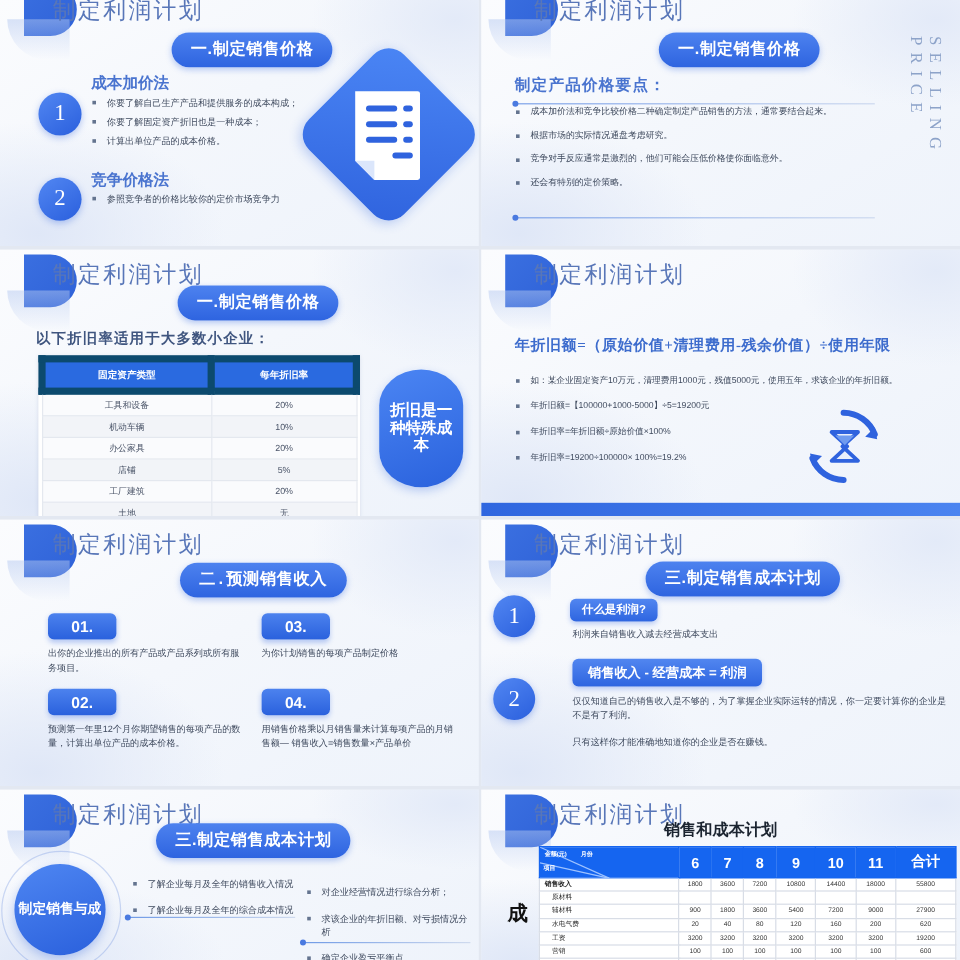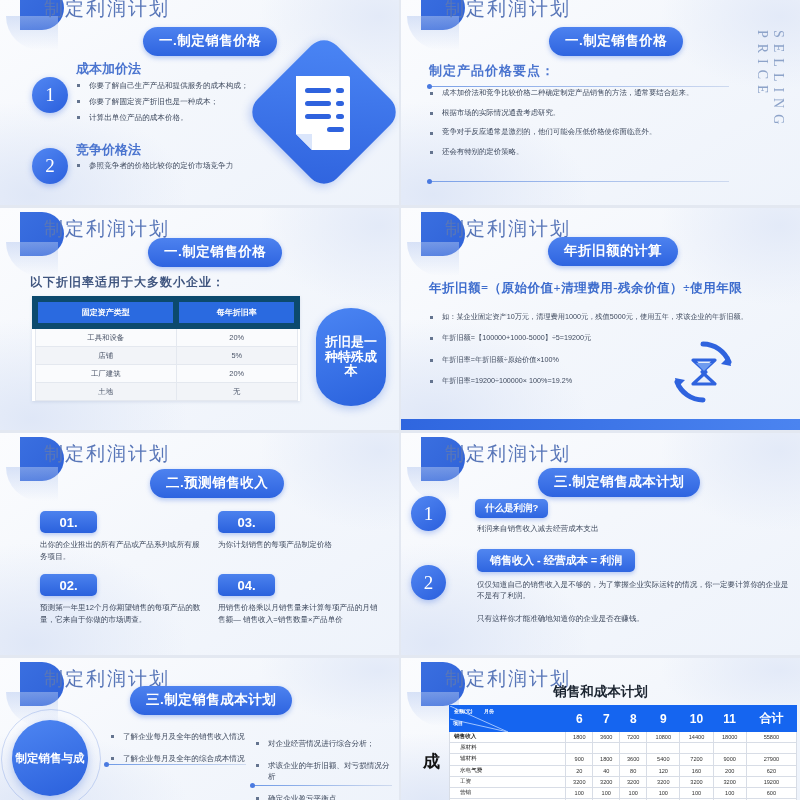--- a/index.html
+++ b/index.html
@@ -159,21 +159,21 @@
   }
   .s4 .l1 { left:28px; top:104px; width:330px; font-size:7.2px; }
   .s4 .l1 li { margin-bottom: 11px; }
   .hourglass { position:absolute; left:268px; top:130px; width:68px; height:68px; }
   .blue-bar {
     position:absolute; left:0; bottom:0; width:100%; height:11px;
     background: linear-gradient(90deg,#2f66df,#4b84f0);
   }
 
   
-  .s5 .pill { left: 150px; top: 36px; }
+  .s5 .pill { left: 150px; top: 36px; font-family: Liberation Mono, monospace; }
   .stepbox {
     position:absolute; width: 57px; height: 22px; border-radius:5px;
     background: linear-gradient(180deg,#4c82ee 0%,#2a61dd 100%);
     color:#fff; font-size:13px; font-weight:700;
     display:flex; align-items:center; justify-content:center;
     box-shadow:0 2px 4px rgba(42,97,221,.3);
   }
   .steptxt { position:absolute; font-size:7.6px; color:#3f4a5e; line-height:1.55; }
 
   
@@ -305,41 +305,48 @@
           <th>固定资产类型</th>
           <th>每年折旧率</th>
         </tr>
       </thead>
       <tbody>
         <tr>
           <td>工具和设备</td>
           <td>20%</td>
         </tr>
         <tr>
+          <td>机动车辆</td>
+          <td>10%</td>
+        </tr>
+        <tr>
+          <td>办公家具</td>
+          <td>20%</td>
+        </tr>
+        <tr>
           <td>店铺</td>
           <td>5%</td>
         </tr>
         <tr>
           <td>工厂建筑</td>
           <td>20%</td>
         </tr>
         <tr>
           <td>土地</td>
           <td>无</td>
         </tr>
       </tbody>
     </table>
 
     <div class="oval">折旧是一种特殊成本</div>
   </div>
 
   <div class="slide s4 r2">
     <div class="deco-qc"></div>
     <div class="slide-title">制定利润计划</div>
-    <div class="pill">年折旧额的计算</div>
     <div class="formula">年折旧额=（原始价值+清理费用-残余价值）÷使用年限</div>
     <ul class="bul l1">
       <li>如：某企业固定资产10万元，清理费用1000元，残值5000元，使用五年，求该企业的年折旧额。</li>
       <li>年折旧额=【100000+1000-5000】÷5=19200元</li>
       <li>年折旧率=年折旧额÷原始价值×100%</li>
       <li>年折旧率=19200÷100000× 100%=19.2%</li>
     </ul>
     <svg class="hourglass" viewBox="0 0 68 68">
       <path d="M34 6 A28 28 0 0 1 60 24" stroke="#2f63de" stroke-width="5" fill="none" stroke-linecap="round"></path>
       <path d="M60 18 L62 28 L52 26 Z" fill="#2f63de"></path>
@@ -353,21 +360,21 @@
 
   <div class="slide s5 r3">
     <div class="deco-qc"></div>
     <div class="slide-title">制定利润计划</div>
     <div class="pill">二.预测销售收入</div>
 
     <div class="stepbox" style="left:40px;  top:78px;">01.</div>
     <div class="steptxt" style="left:40px;  top:106px; width:160px;">出你的企业推出的所有产品或产品系列或所有服务项目。</div>
 
     <div class="stepbox" style="left:40px;  top:141px;">02.</div>
-    <div class="steptxt" style="left:40px;  top:169px; width:162px;">预测第一年里12个月你期望销售的每项产品的数量，它来自于你做的市场调查。</div>
+    <div class="steptxt" style="left:40px;  top:169px; width:162px;">预测第一年里12个月你期望销售的每项产品的数量，计算出单位产品的成本价格。</div>
 
     <div class="stepbox" style="left:218px; top:78px;">03.</div>
     <div class="steptxt" style="left:218px; top:106px; width:165px;">为你计划销售的每项产品制定价格</div>
 
     <div class="stepbox" style="left:218px; top:141px;">04.</div>
     <div class="steptxt" style="left:218px; top:169px; width:166px;">用销售价格乘以月销售量来计算每项产品的月销售额— 销售收入=销售数量×产品单价</div>
   </div>
 
   <div class="slide s6 r3">
     <div class="deco-qc"></div>

